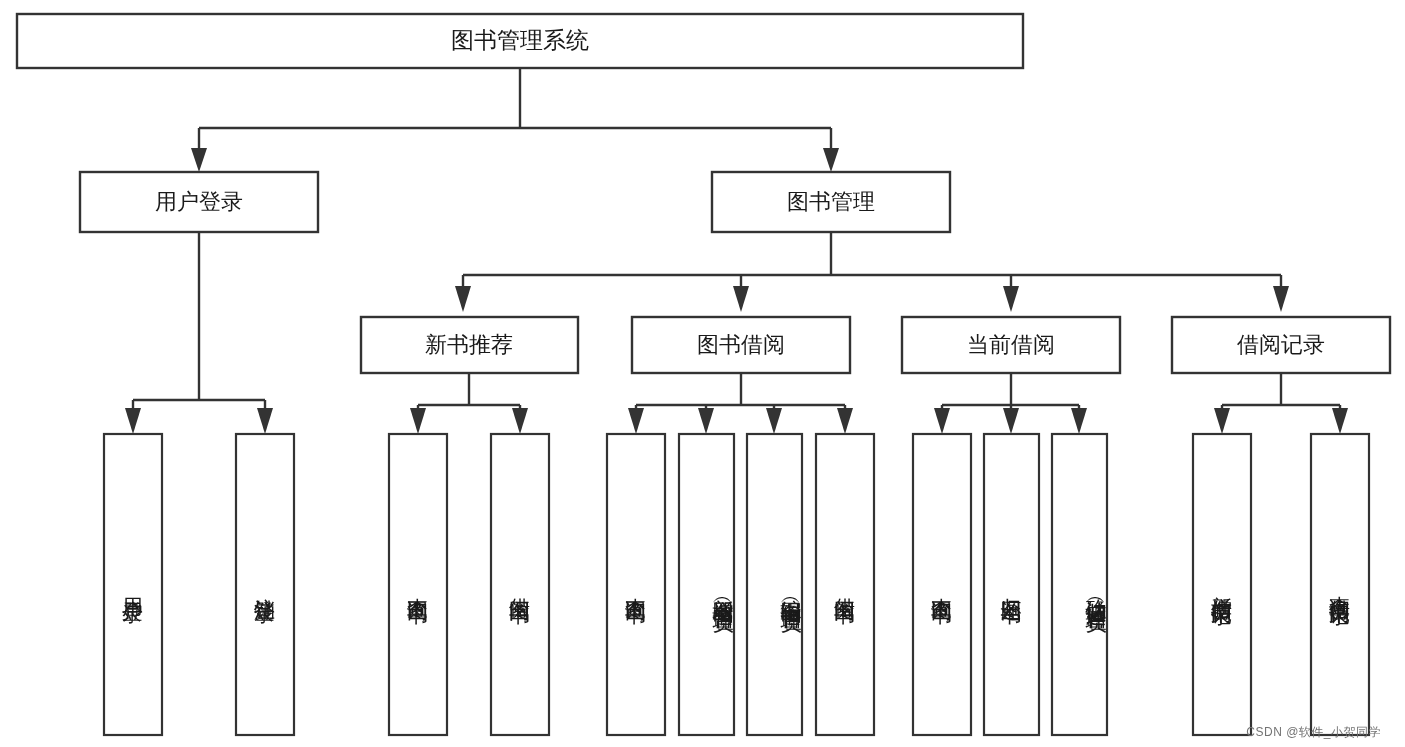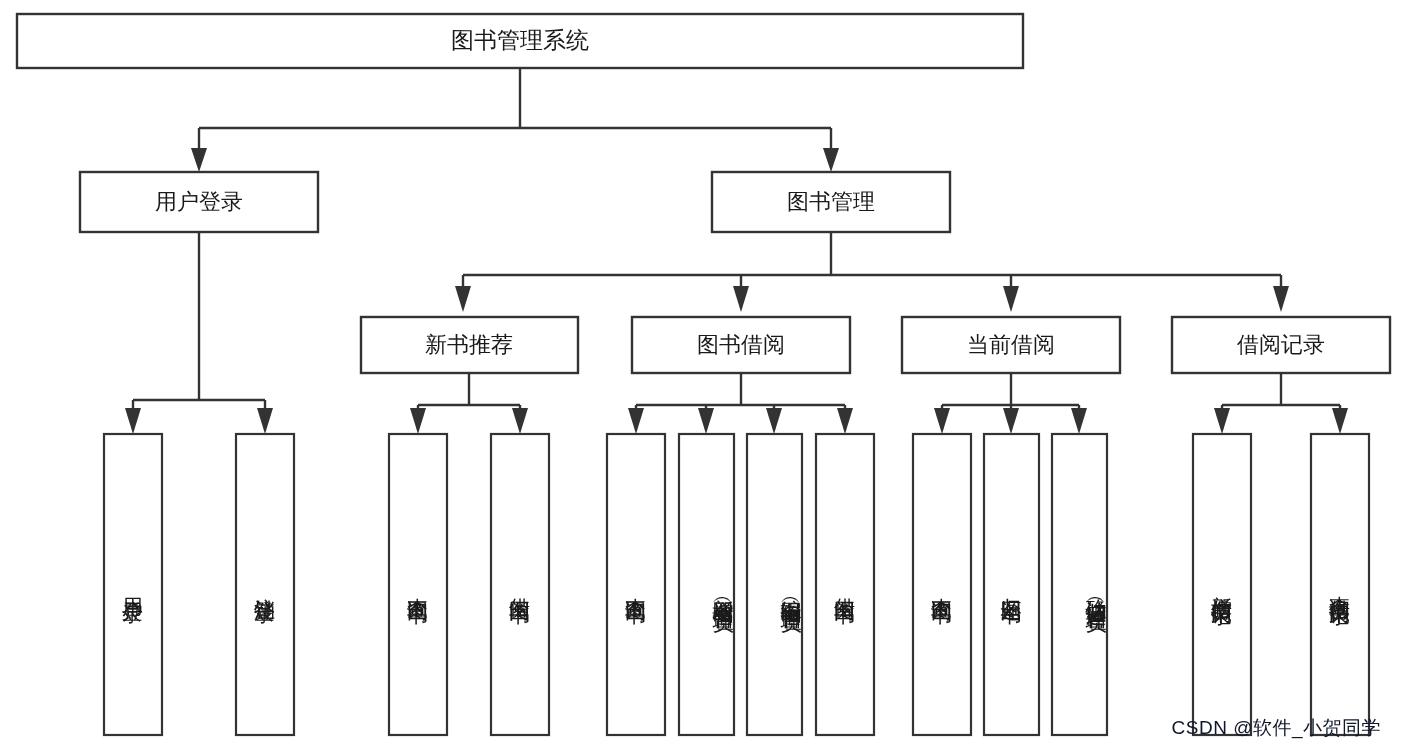--- a/index.html
+++ b/index.html
@@ -75,22 +75,22 @@
     align-items: center;
     justify-content: center;
     white-space: nowrap;
     pointer-events: none;
   }
   .watermark {
     position: absolute;
     right: 12px;
     bottom: 6px;
     font-family: "Liberation Sans", sans-serif;
-    font-size: 19px;
-    color: #0f172a;
+    font-size: 12px;
+    color: #737373;
     letter-spacing: 0.5px;
     white-space: nowrap;
   }
 </style>
 </head>
 <body>
 
 <div id="diagram-root">
 
   <svg class="diagram-svg" viewBox="0 0 1405 747">

